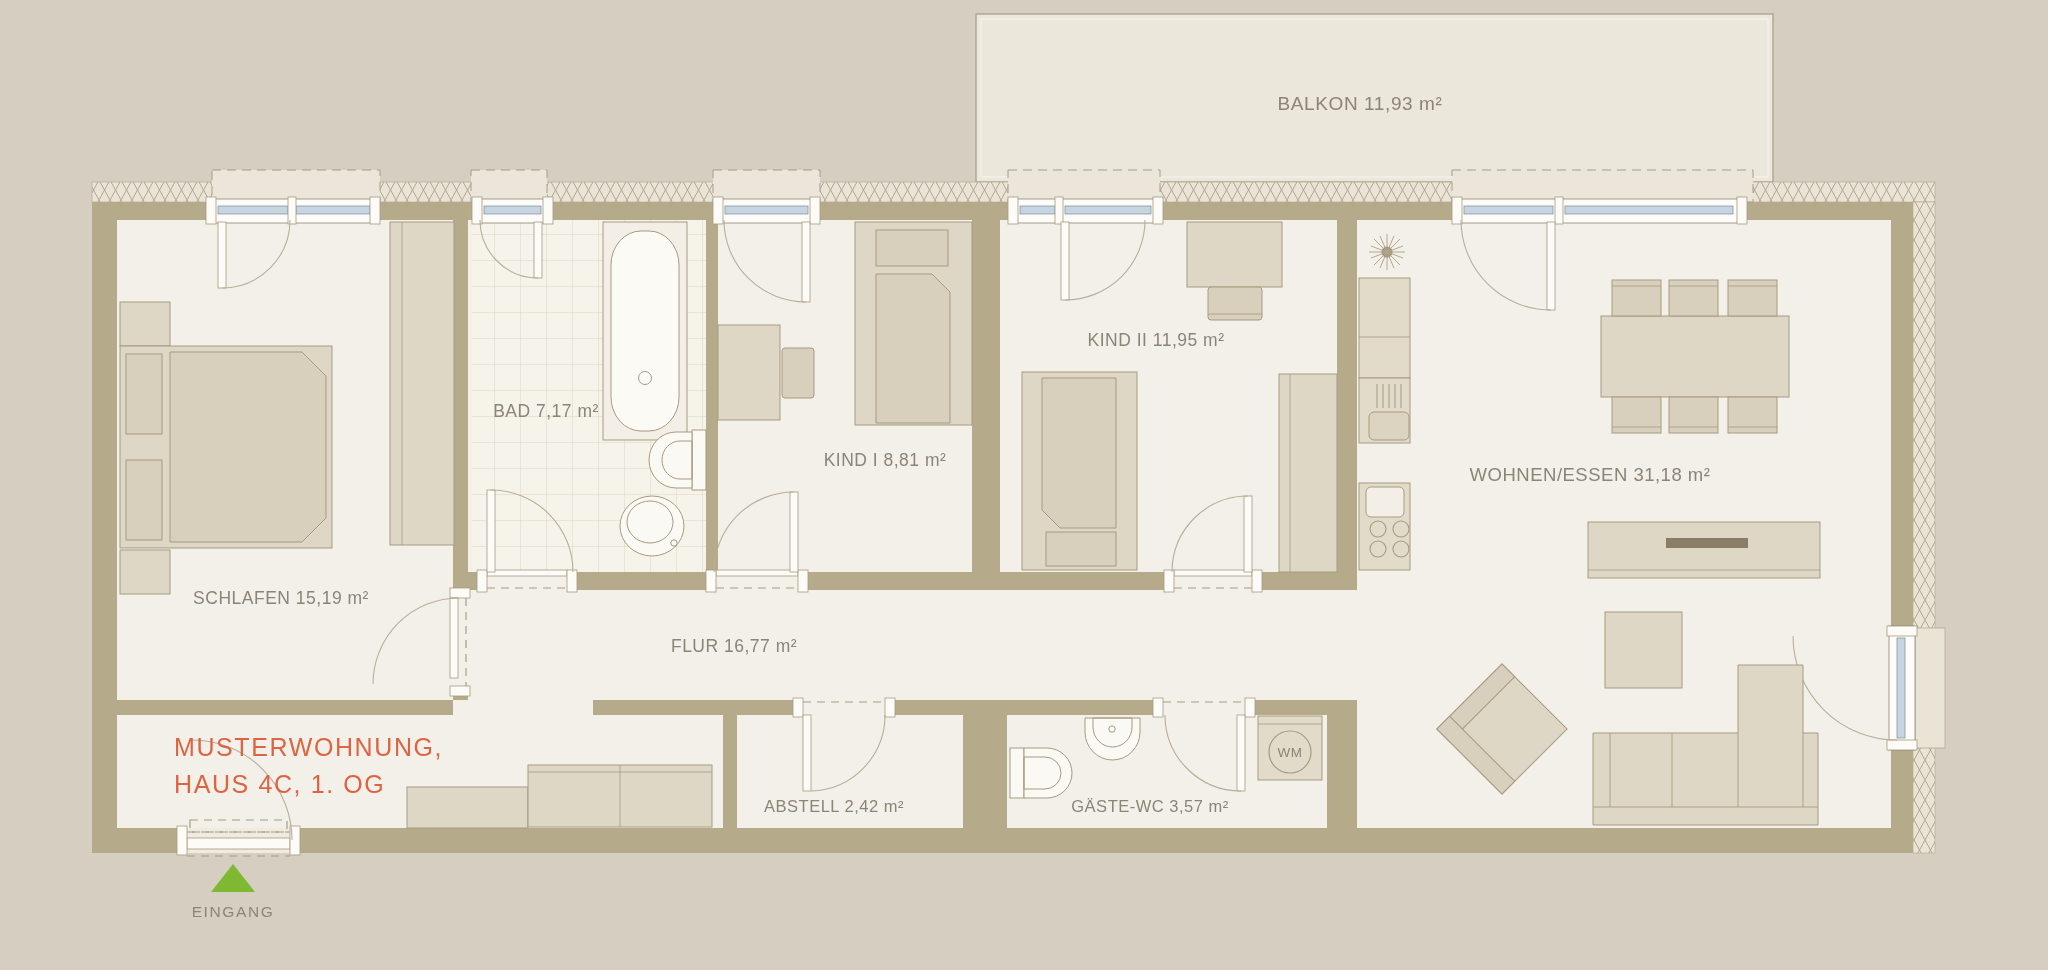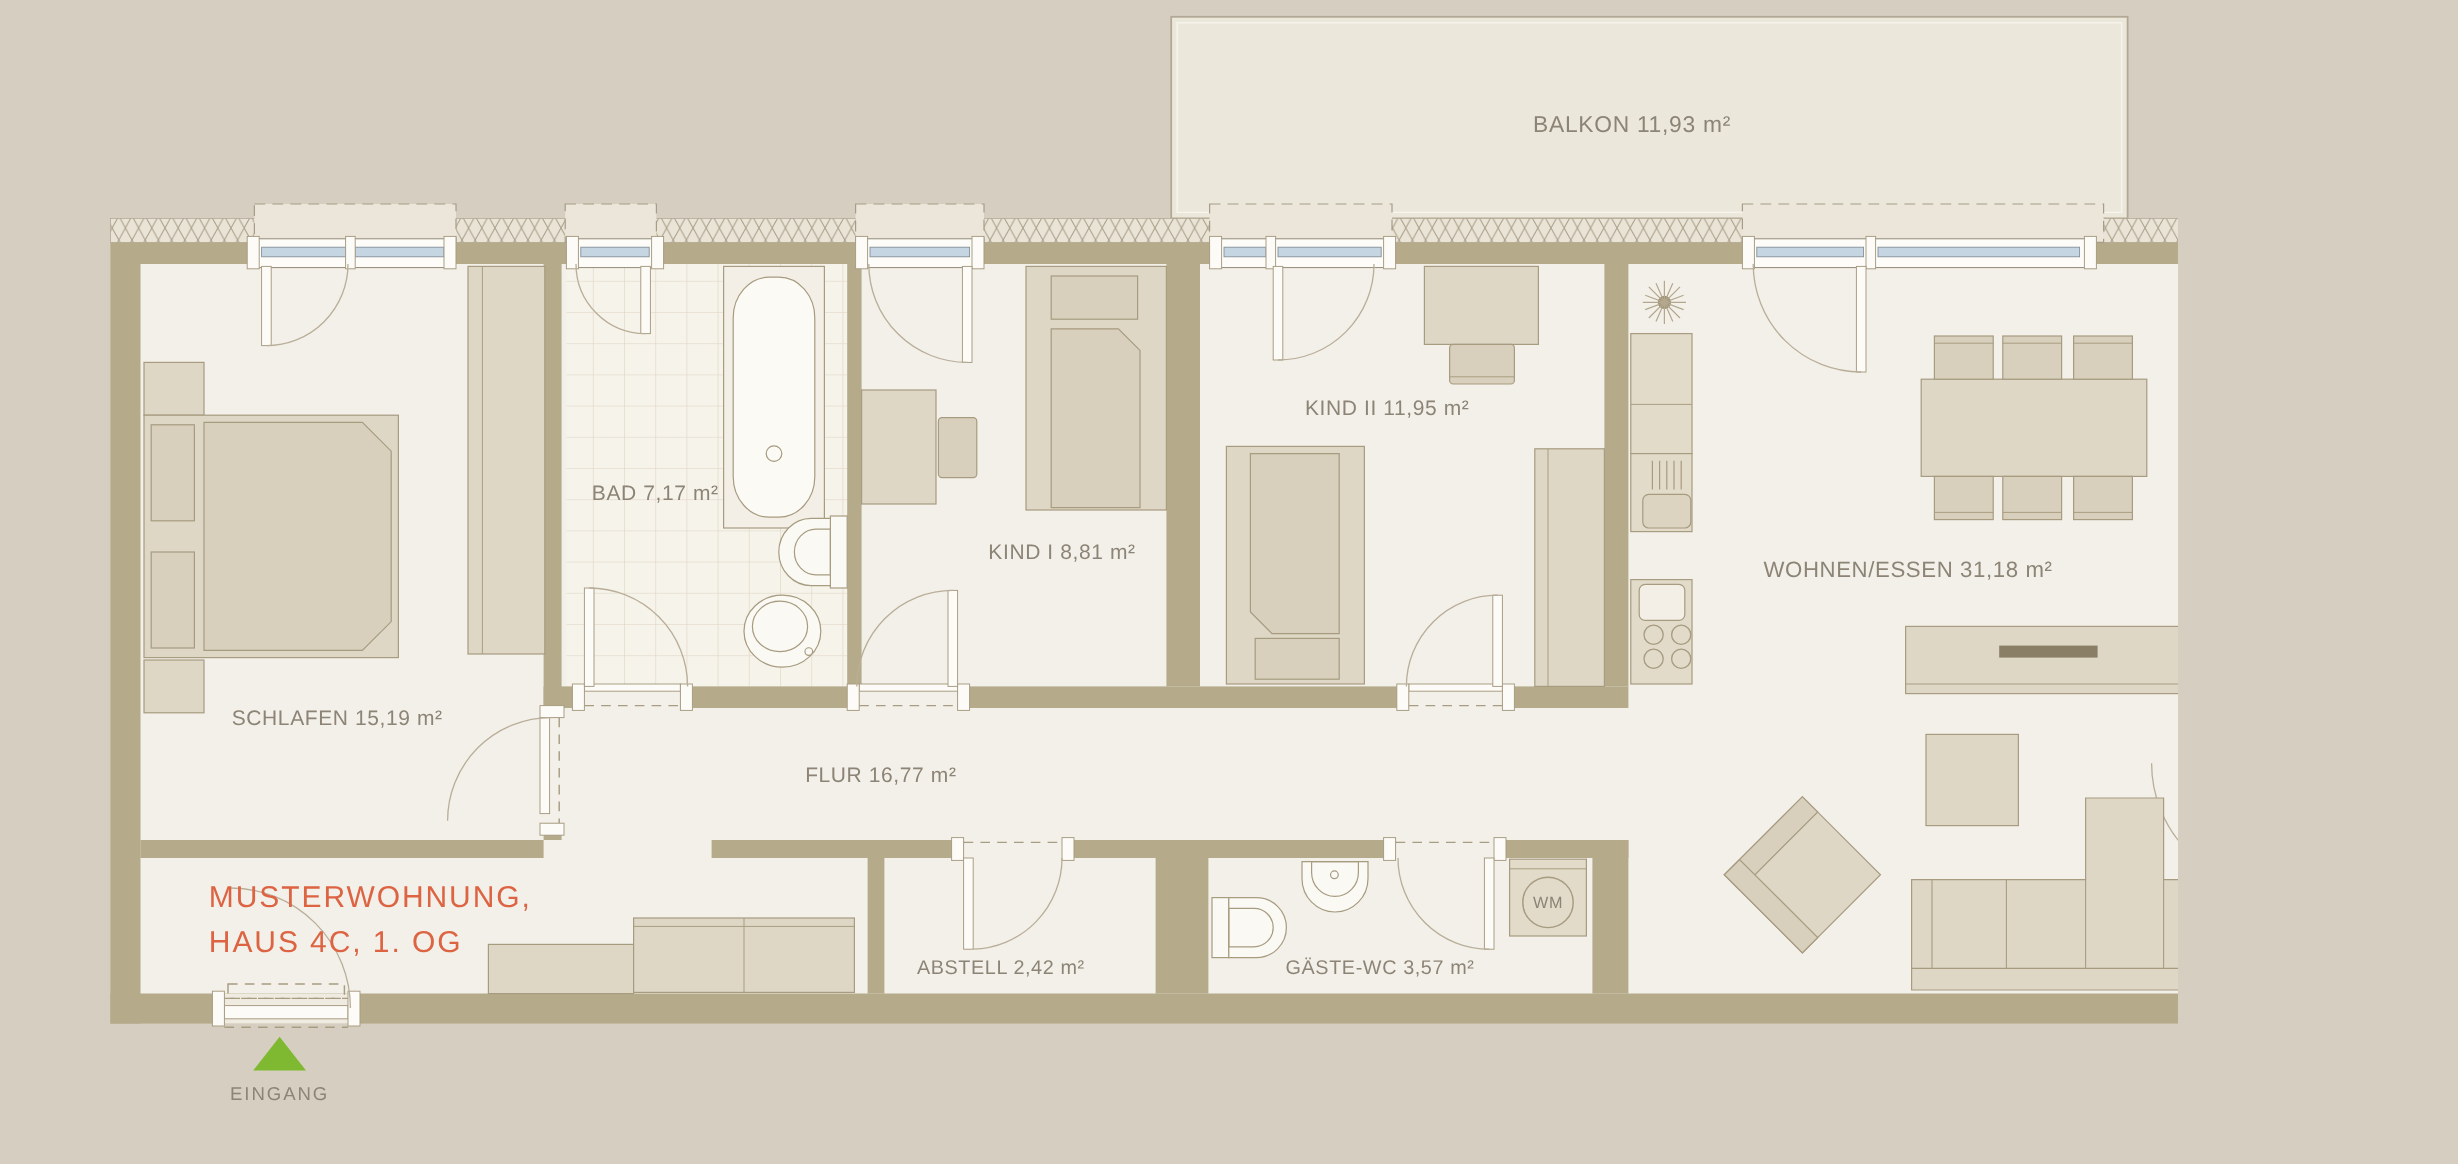--- a/index.html
+++ b/index.html
@@ -1,16 +1,16 @@
 <!DOCTYPE html>
 <html><head>
 <meta charset="utf-8">
 <style>
   html,body{margin:0;padding:0;background:#d6cfc1;}
-  .stage{position:relative;width:1815px;height:970px;overflow:hidden;
+  .stage{position:relative;width:2048px;height:970px;overflow:hidden;
          font-family:"Liberation Sans",sans-serif;}
   svg{position:absolute;left:0;top:0;display:block;}
   text{font-family:"Liberation Sans",sans-serif;fill:#8c8476;}
   .room-label{font-size:17.5px;letter-spacing:.5px;}
   .small-label{font-size:16.5px;letter-spacing:.5px;}
   .balcony-label{font-size:19px;letter-spacing:.6px;}
   .living-label{font-size:18.5px;letter-spacing:.5px;}
   .title-line{font-size:25px;letter-spacing:1.6px;fill:#dd6443;}
   .entrance-label{font-size:15.5px;letter-spacing:1.6px;}
   .wm-label{font-size:13.5px;letter-spacing:.5px;}

